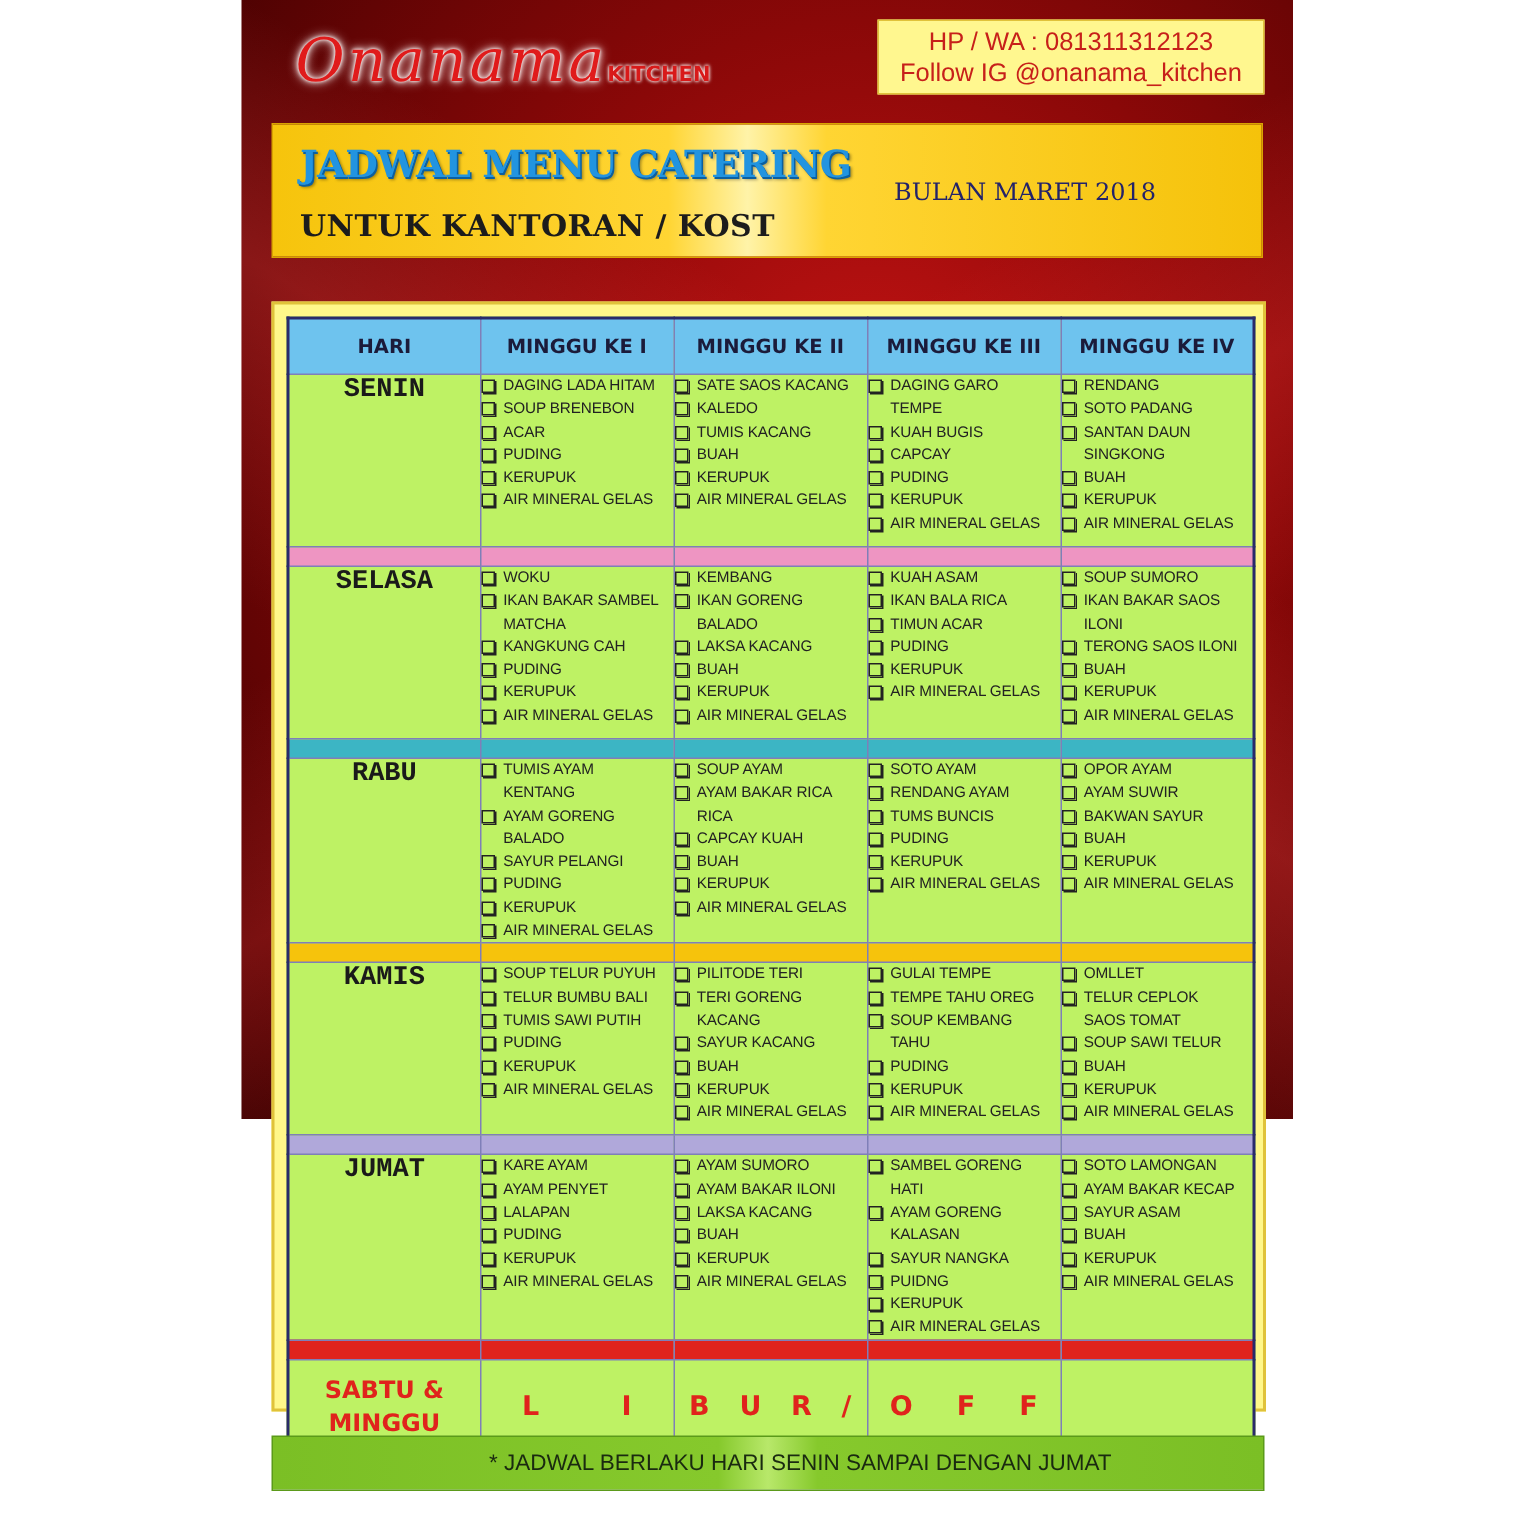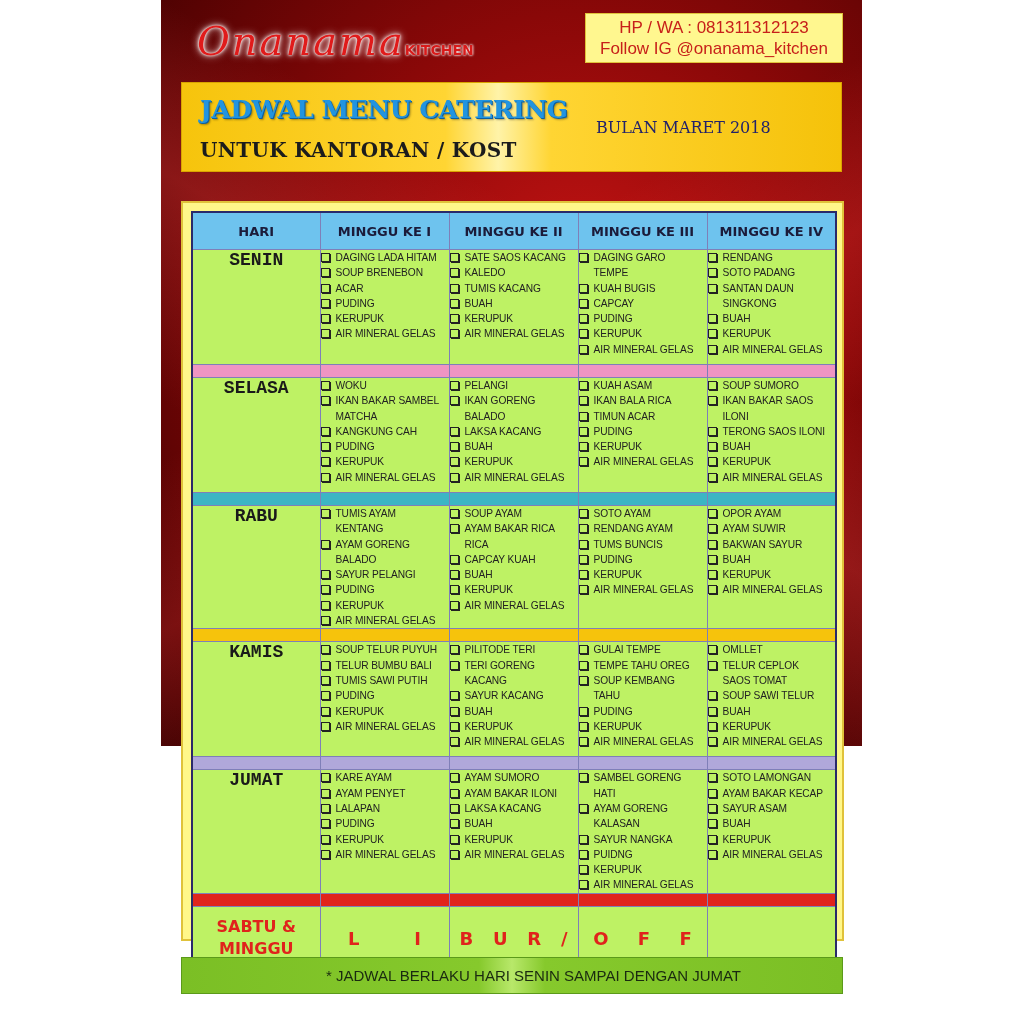--- a/index.html
+++ b/index.html
@@ -290,21 +290,21 @@
                 <span class="item-text">KERUPUK</span>
               </div>
               <div class="item">
                 <span class="chk"></span>
                 <span class="item-text">AIR MINERAL GELAS</span>
               </div>
             </td>
             <td class="items">
               <div class="item">
                 <span class="chk"></span>
-                <span class="item-text">PELANGI</span>
+                <span class="item-text">KEMBANG</span>
               </div>
               <div class="item">
                 <span class="chk"></span>
                 <span class="item-text">IKAN GORENG BALADO</span>
               </div>
               <div class="item">
                 <span class="chk"></span>
                 <span class="item-text">LAKSA KACANG</span>
               </div>
               <div class="item">

